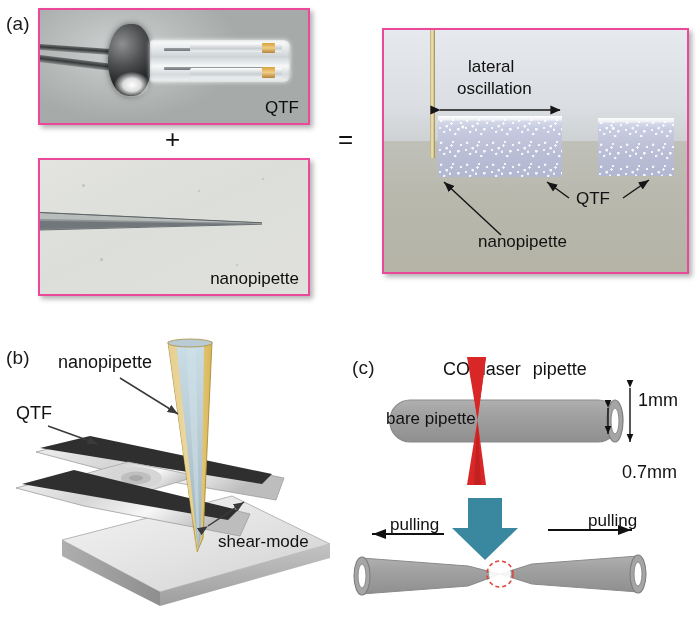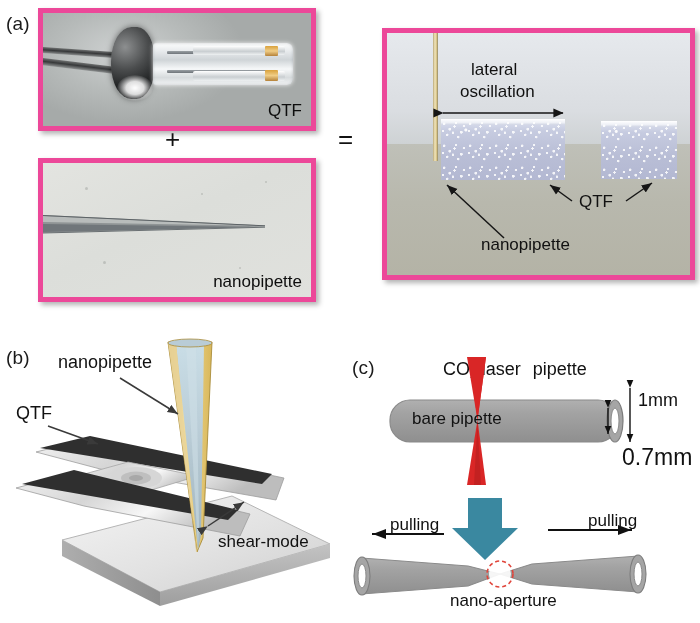--- a/index.html
+++ b/index.html
@@ -7,21 +7,21 @@
        font-family:"Liberation Sans","DejaVu Sans",sans-serif;color:#111;}
   .fig{position:absolute;inset:0;}
   .abs{position:absolute;}
   .lbl{position:absolute;white-space:nowrap;line-height:1;}
 
   
   .panel-letter{font-size:19px;color:#1a1a1a;letter-spacing:.2px;}
 
   
   .photo{position:absolute;overflow:hidden;
-         border:5px solid #ec4899;
+         border:2px solid #ec4899;
          box-shadow:3px 3px 5px rgba(0,0,0,.30);}
   .photo-cap{position:absolute;font-size:17px;color:#0d0d0d;}
 
   
   .qtf-bg{position:absolute;inset:0;
     background:
       radial-gradient(120px 70px at 30% 35%, #cfd2d2 0%, #b7bbba 55%, #a6aaa9 100%),
       linear-gradient(160deg,#b9bdbc 0%,#a9adac 50%,#b4b8b7 100%);}
   
   .wire{position:absolute;background:linear-gradient(180deg,#6d6f6f,#37393a 45%,#8e9191 100%);
@@ -300,20 +300,19 @@
       <circle cx="150" cy="244" r="13" fill="none" stroke="#e0443a" stroke-width="1.6" stroke-dasharray="4 3"></circle>
       <circle cx="150" cy="244" r="11" fill="#ffffff" opacity="0.9"></circle>
     </g>
 
     <g>
       <line x1="94" y1="204" x2="22" y2="204" stroke="#111" stroke-width="1.8" marker-end="url(#cArrow)"></line>
       <line x1="198" y1="200" x2="282" y2="200" stroke="#111" stroke-width="1.8" marker-end="url(#cArrow)"></line>
     </g>
   </svg>
 
-  <div class="lbl ann" style="left:412px;top:410px;font-size:17px;">bare pipette</div>
+  <div class="lbl ann" style="left:386px;top:410px;font-size:17px;">bare pipette</div>
   <div class="lbl ann" style="left:638px;top:391px;font-size:18px;">1mm</div>
-  <div class="lbl ann" style="left:622px;top:446px;font-size:23px;">0.7mm</div>
+  <div class="lbl ann" style="left:622px;top:463px;font-size:18px;">0.7mm</div>
   <div class="lbl ann" style="left:390px;top:516px;font-size:17px;">pulling</div>
   <div class="lbl ann" style="left:588px;top:512px;font-size:17px;">pulling</div>
-  <div class="lbl ann" style="left:450px;top:592px;font-size:17px;">nano-aperture</div>
 
 </div>
 
 </body></html>

